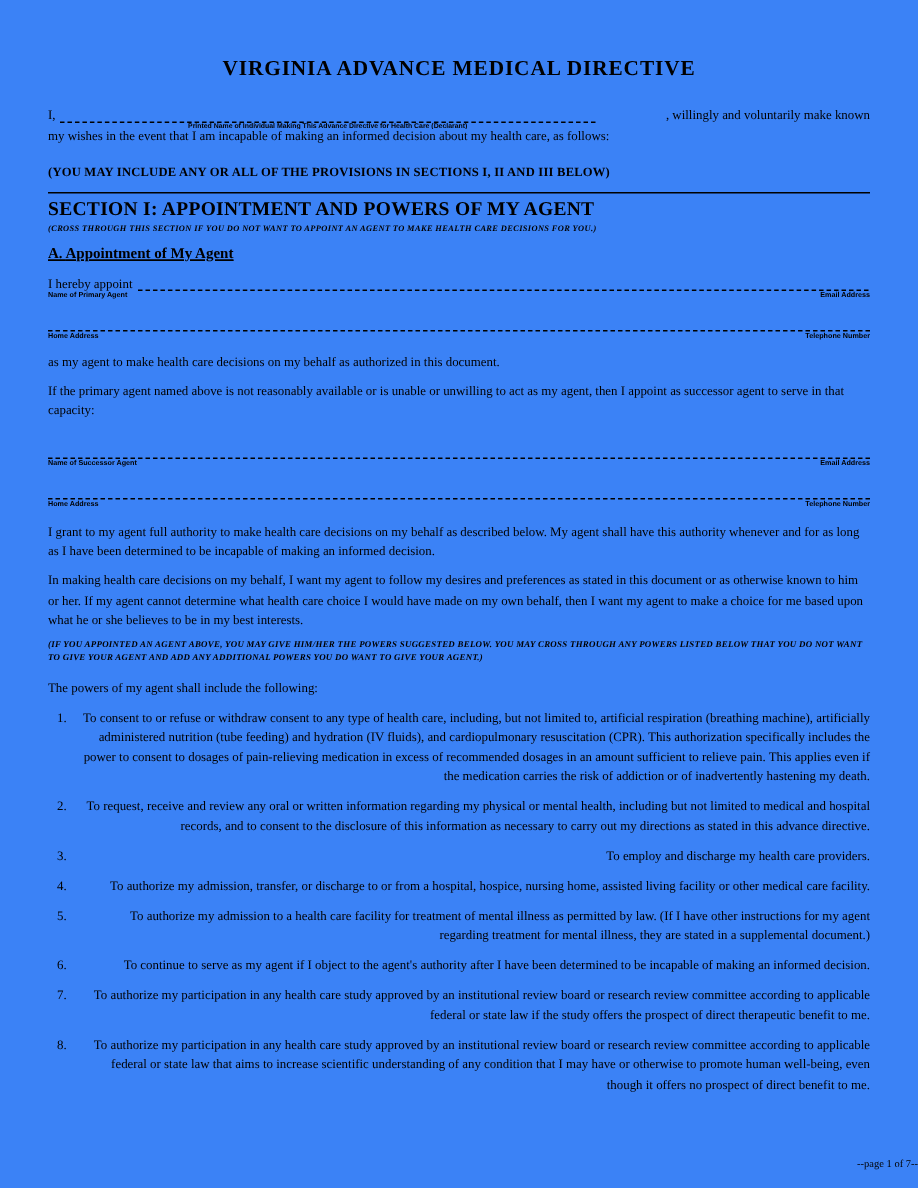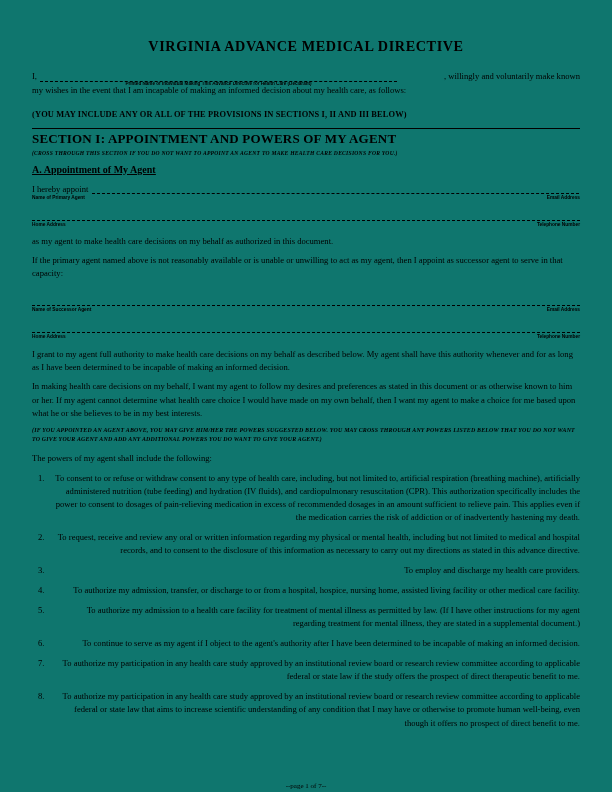--- a/index.html
+++ b/index.html
@@ -11,21 +11,21 @@
   body {
     font-family: "Liberation Serif", "DejaVu Serif", serif;
     color: #000000;
   }
   .page {
     position: relative;
     width: 612px;
     height: 792px;
     box-sizing: border-box;
     padding: 30px 32px 14px 32px;
-    background: #0f766e;
+    background: #3b82f6;
     overflow: hidden;
   }
 
   
   .doc-title {
     text-align: center;
     font-family: "Liberation Serif", "DejaVu Serif", serif;
     font-weight: bold;
     font-size: 14.2px;
     letter-spacing: 0.6px;
@@ -179,22 +179,22 @@
     top: 0;
     width: 14px;
     text-align: left;
   }
 
   
   .page-footer {
     position: absolute;
     left: 0;
     right: 0;
-    bottom: 2px;
-    text-align: center;
+    bottom: 12px;
+    text-align: right;
     font-size: 7px;
   }
 </style>
 </head>
 <body>
 
 <div class="page">
 
   <div class="doc-title">Virginia Advance Medical Directive</div>
 

